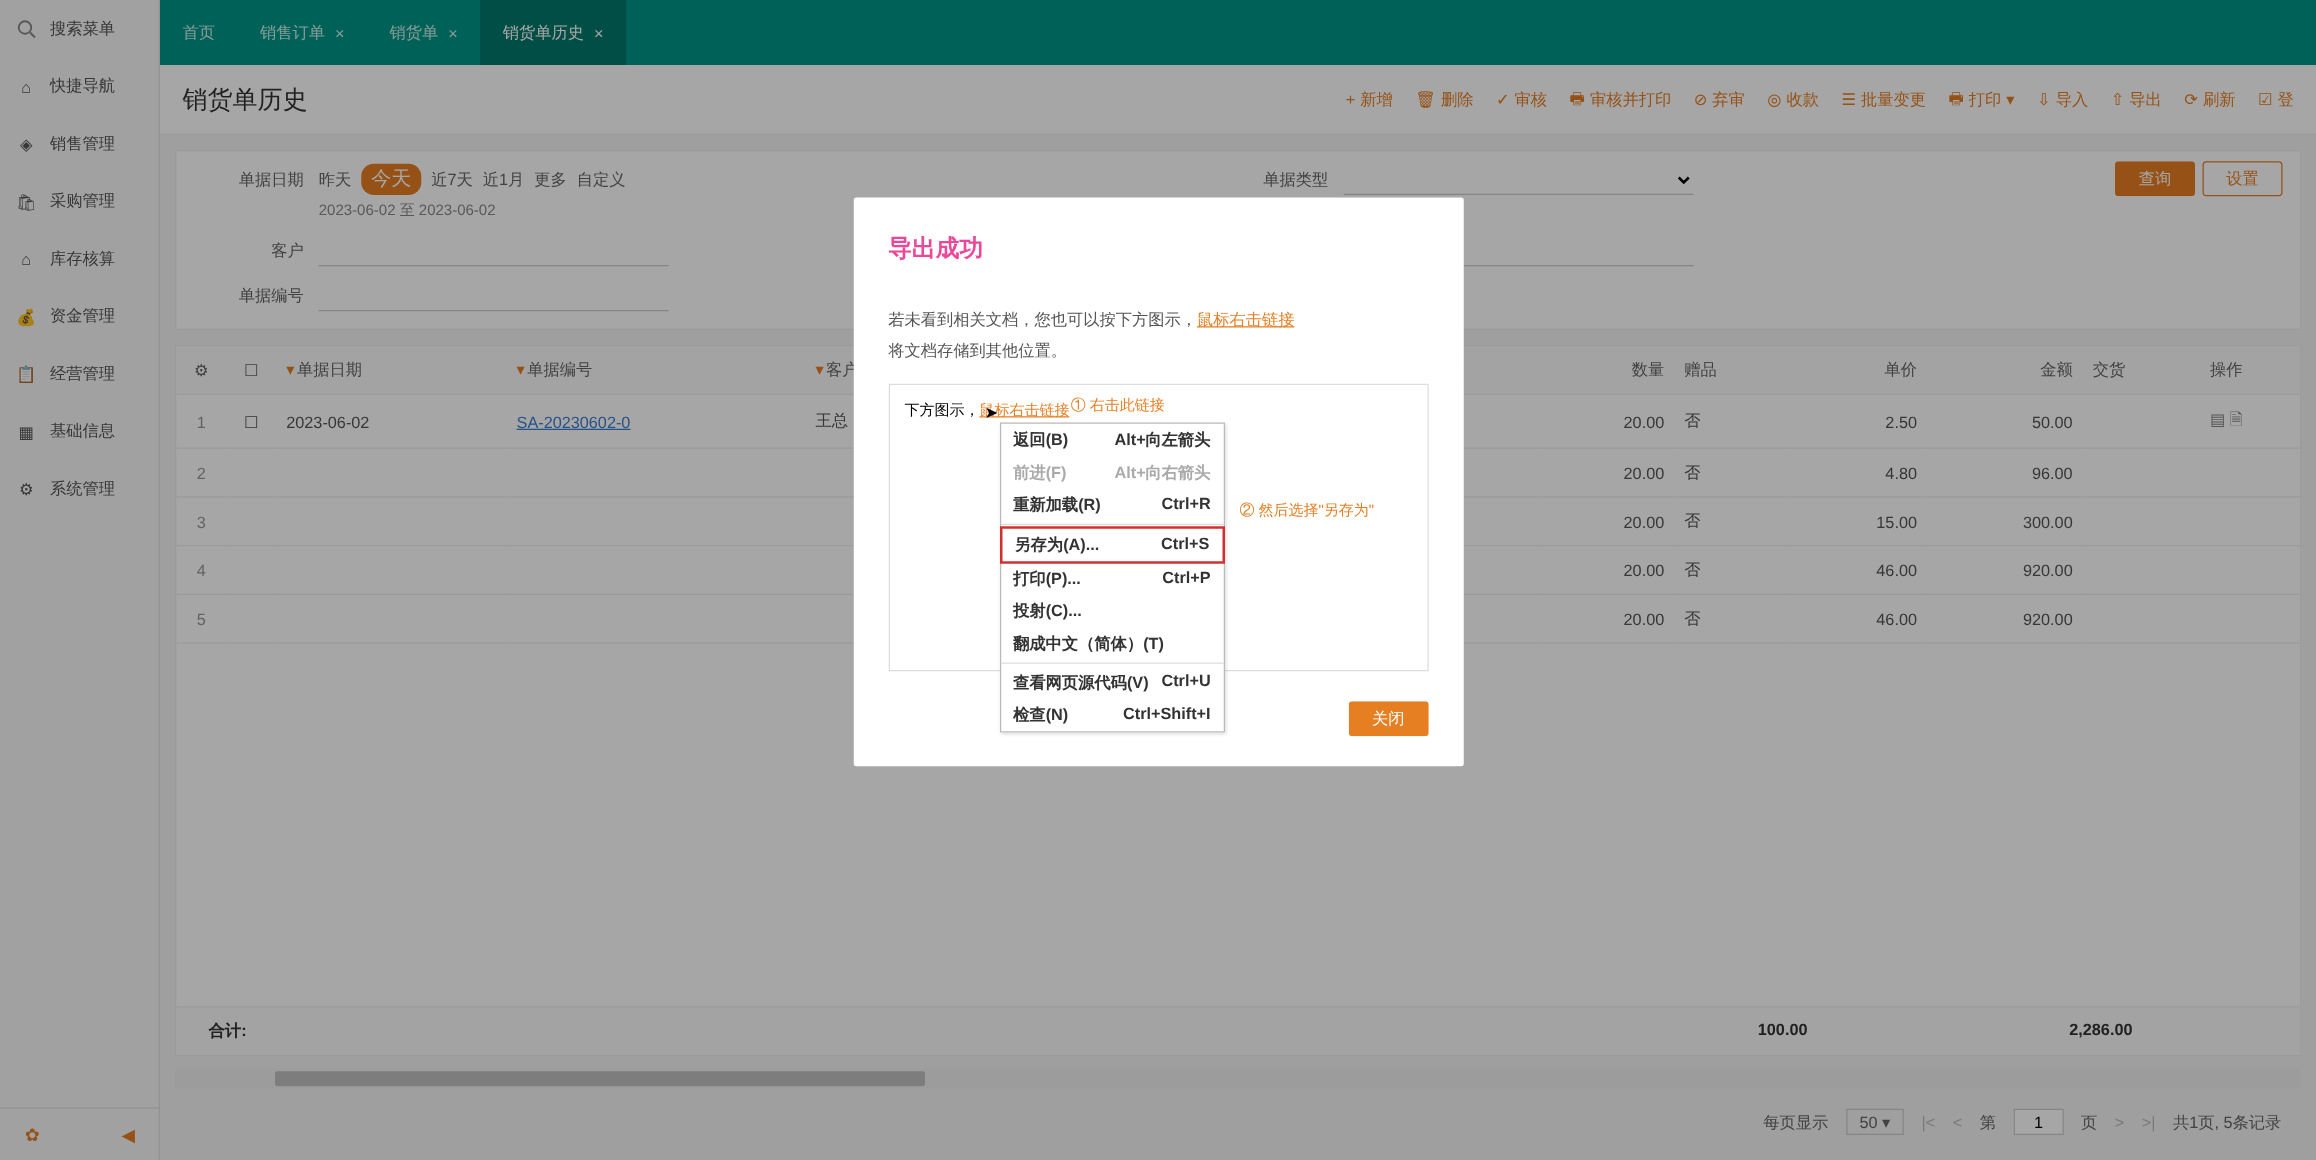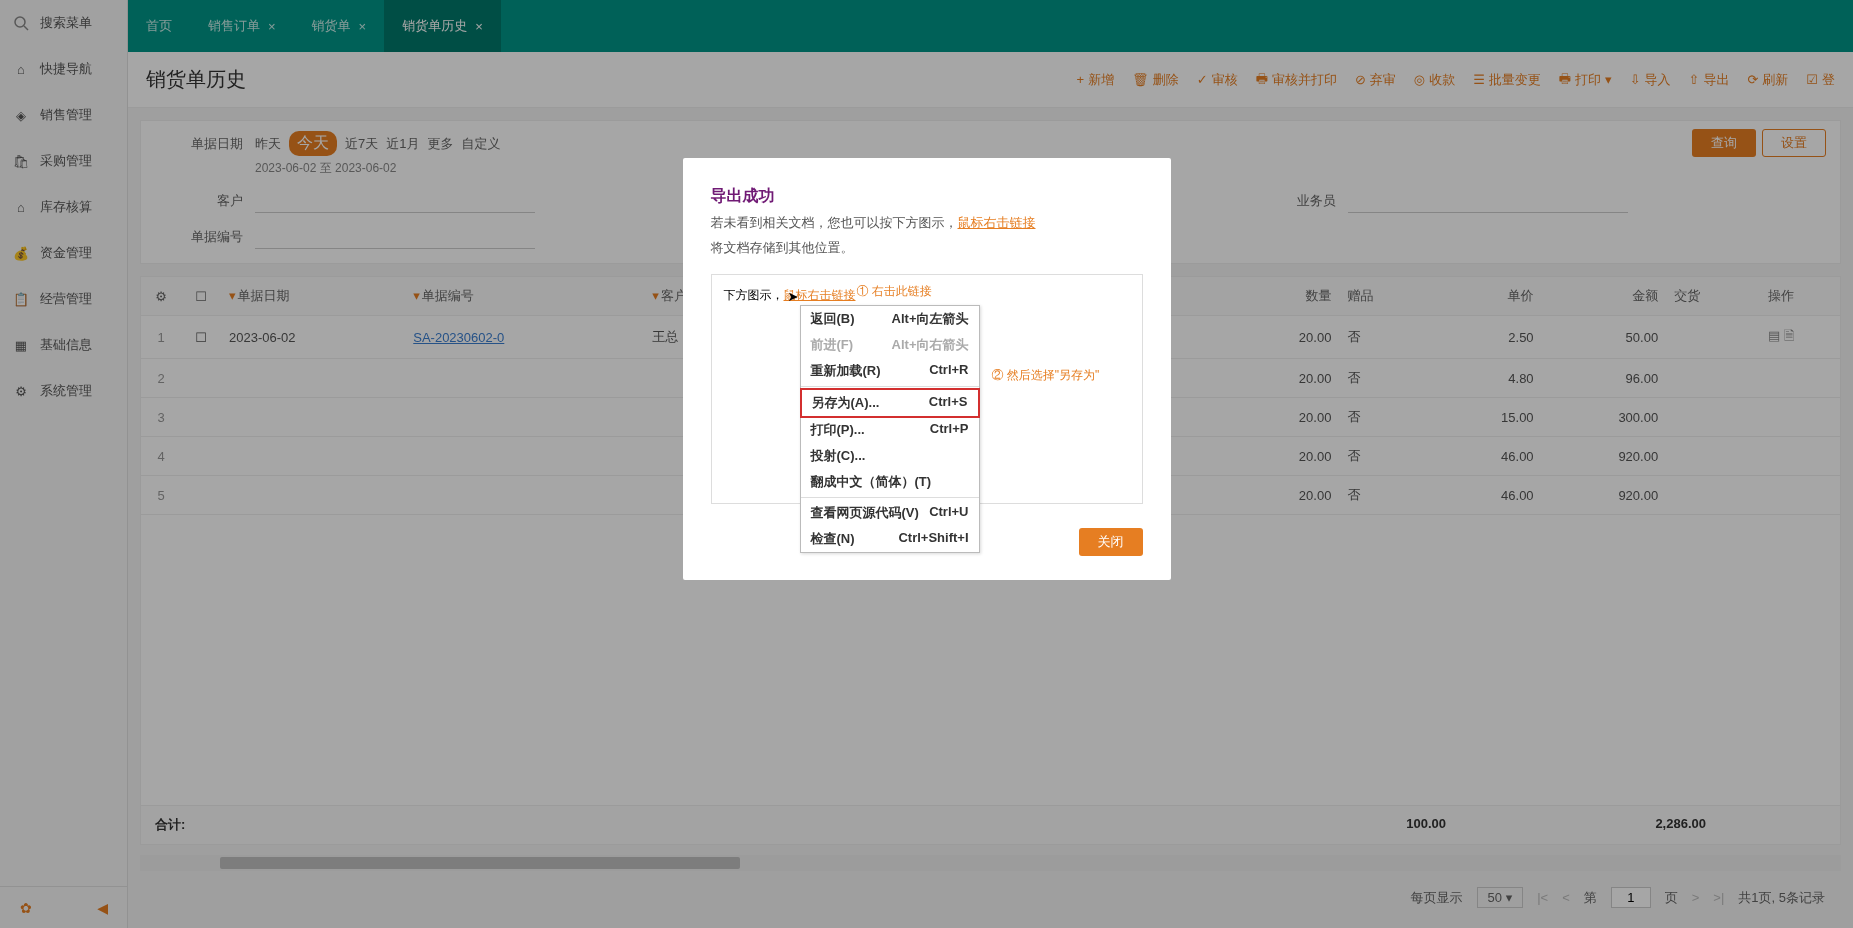--- a/index.html
+++ b/index.html
@@ -28,31 +28,31 @@
 .btn.outline{border-color:#e67e22;color:#e67e22;background:#fff;}
 .btncol{position:absolute;right:14px;top:8px;display:flex;flex-direction:row;gap:6px;}
 .table-wrap{margin:0 12px;background:#fff;border:1px solid #eee;overflow:hidden;}
 table{width:100%;border-collapse:collapse;}
 th,td{padding:10px 8px;border-bottom:1px solid #eee;text-align:left;color:#555;white-space:nowrap;}
 th{background:#fafafa;color:#666;font-weight:normal;}
 .num{text-align:right;}
 .link{color:#3b7ed0;text-decoration:underline;cursor:pointer;}
 .sortic{color:#e67e22;margin-right:2px;}
 .totals{display:flex;background:#fafafa;border-top:1px solid #eee;padding:10px 14px;font-weight:bold;color:#333;}
-.totals .lab{width:60px;}
+.totals .lab{width:60px;margin-left:12px;}
 .totals .v1{margin-left:auto;width:200px;text-align:right;}
 .totals .v2{width:260px;text-align:right;margin-right:120px;}
 .hscroll{height:16px;background:#f0f0f0;position:relative;margin:10px 12px 0;}
 .hthumb{position:absolute;left:80px;top:2px;height:12px;width:520px;background:#c0c0c0;border-radius:2px;}
 .pager{display:flex;gap:14px;justify-content:flex-end;align-items:center;padding:16px 28px;color:#666;}
 .pgsel{border:1px solid #ccc;padding:2px 10px;}
 .pginput{width:40px;border:1px solid #ccc;text-align:center;padding:2px;}
 .overlay{position:absolute;inset:0;background:rgba(0,0,0,0.35);display:flex;align-items:flex-start;justify-content:center;padding-top:158px;}
 .modal{width:488px;background:#fff;border-radius:2px;padding:28px 28px 24px;}
-.mtitle{font-size:16px;font-weight:bold;color:#701a75;margin-bottom:4px;}
+.mtitle{font-size:19px;font-weight:bold;color:#ec4899;margin-bottom:32px;}
 .mtext{color:#555;line-height:1.9;}
 .mlink{color:#e67e22;text-decoration:underline;}
 .mimg{border:1px solid #ddd;margin-top:14px;padding:12px;position:relative;height:230px;}
 .ctxmenu{position:absolute;left:88px;top:30px;width:180px;border:1px solid #bbb;background:#fff;box-shadow:1px 1px 3px rgba(0,0,0,0.15);font-weight:bold;}
 .ctxrow{display:flex;justify-content:space-between;padding:4px 10px;font-size:12px;color:#333;}
 .ctxrow.dis{color:#aaa;}
 .ctxsep{height:1px;background:#ddd;margin:2px 0;}
 .ctxhl{border:2px solid #d32f2f;margin:-1px;}
 .annot{position:absolute;font-size:12px;}
 .annot1{left:145px;top:8px;color:#e67e22;}
@@ -196,38 +196,38 @@
         <span class="flabel">单据日期</span>
         <div class="fval">
           <span>昨天</span>
           <span class="pill">今天</span>
           <span>近7天</span>
           <span>近1月</span>
           <span>更多</span>
           <span>自定义</span>
         </div>
       </div>
+      <div class="fcol">
+          <span class="flabel">单据类型</span>
+          <select class="sel"></select>
+        </div>
     </div>
     <div class="frow" style="margin-top:-8px;">
       <div class="fcol">
           <span class="flabel"></span>
           <span style="color:#888;font-size:12px;">2023-06-02 至 2023-06-02</span>
         </div>
     </div>
     <div class="frow">
       <div class="fcol">
           <span class="flabel">客户</span>
           <input class="sel" style="">
         </div>
       <div class="fcol">
           <span class="flabel">仓库</span>
-          <input class="sel" style="">
-        </div>
-      <div class="fcol">
-          <span class="flabel">业务员</span>
           <input class="sel" style="">
         </div>
     </div>
     <div class="frow">
       <div class="fcol">
           <span class="flabel">单据编号</span>
           <input class="sel" style="">
         </div>
       <div class="fcol">
           <span style="color:#888;margin-left:56px;">...</span>

